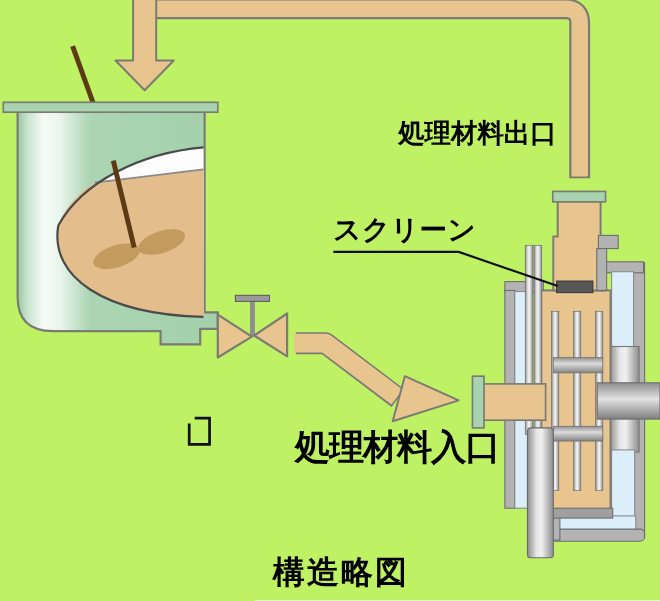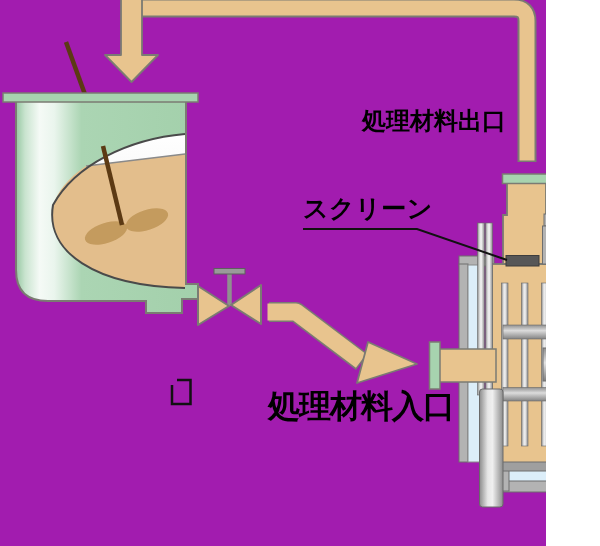--- a/index.html
+++ b/index.html
@@ -1,17 +1,17 @@
 <!DOCTYPE html>
 <html><head>
 <meta charset="utf-8">
 <style>
   html,body{margin:0;padding:0;background:#ffffff;}
   .canvas{
-    position:relative;width:546px;height:546px;overflow:hidden;background:#a21caf;
+    position:relative;width:600px;height:546px;overflow:hidden;background:#bef264;
     font-family:"DejaVu Sans","Liberation Sans",sans-serif;
   }
   .canvas svg{position:absolute;left:0;top:0;}
   .label{
     position:absolute;color:#000;font-weight:bold;line-height:1;white-space:nowrap;
   }
   .label-outlet{left:362px;top:109px;font-size:24px;letter-spacing:0px;}
   .label-screen{left:303px;top:196px;font-size:25px;letter-spacing:0.5px;}
   .label-inlet{left:268px;top:390px;font-size:32px;letter-spacing:-1px;}
   .label-title{left:248px;top:506px;font-size:29px;letter-spacing:2px;}
@@ -134,14 +134,15 @@
     <rect x="437" y="349" width="59" height="33" fill="#E8C48E" stroke="#7B7B73" stroke-width="1.5"></rect>
     <rect x="429.5" y="342" width="10.5" height="47" fill="#A7D3AF" stroke="#7B7B73" stroke-width="1.5"></rect>
   </g>
 
   <polyline points="303,229 417,229 507,260" fill="none" stroke="#111" stroke-width="2"></polyline>
 </svg>
 
 <div class="label label-outlet">処理材料出口</div>
 <div class="label label-screen">スクリーン</div>
 <div class="label label-inlet">処理材料入口</div>
+<div class="label label-title">構造略図</div>
 
 </div>
 
 </body></html>

